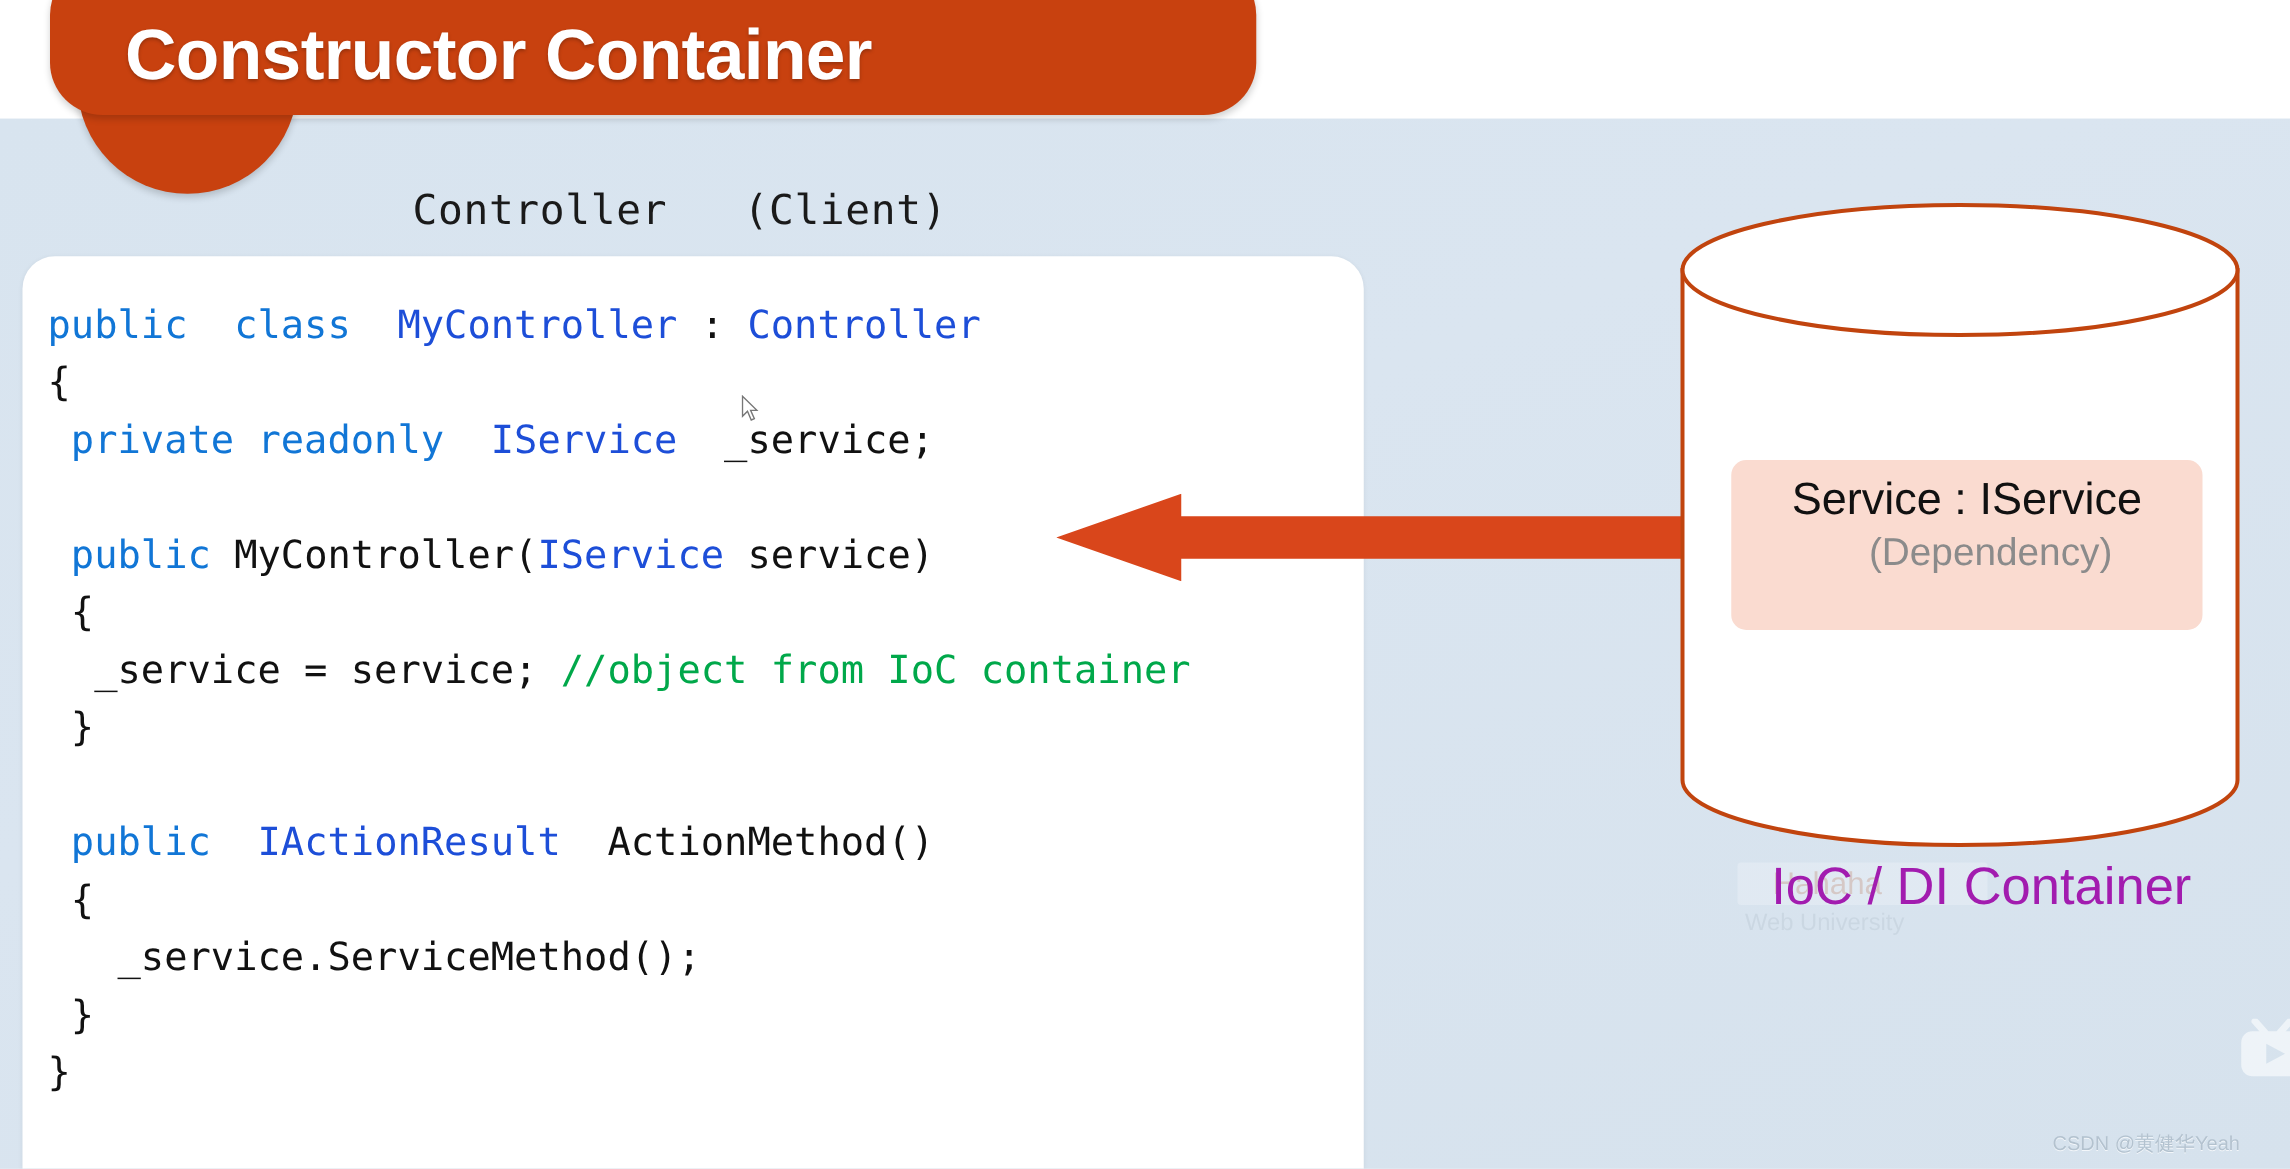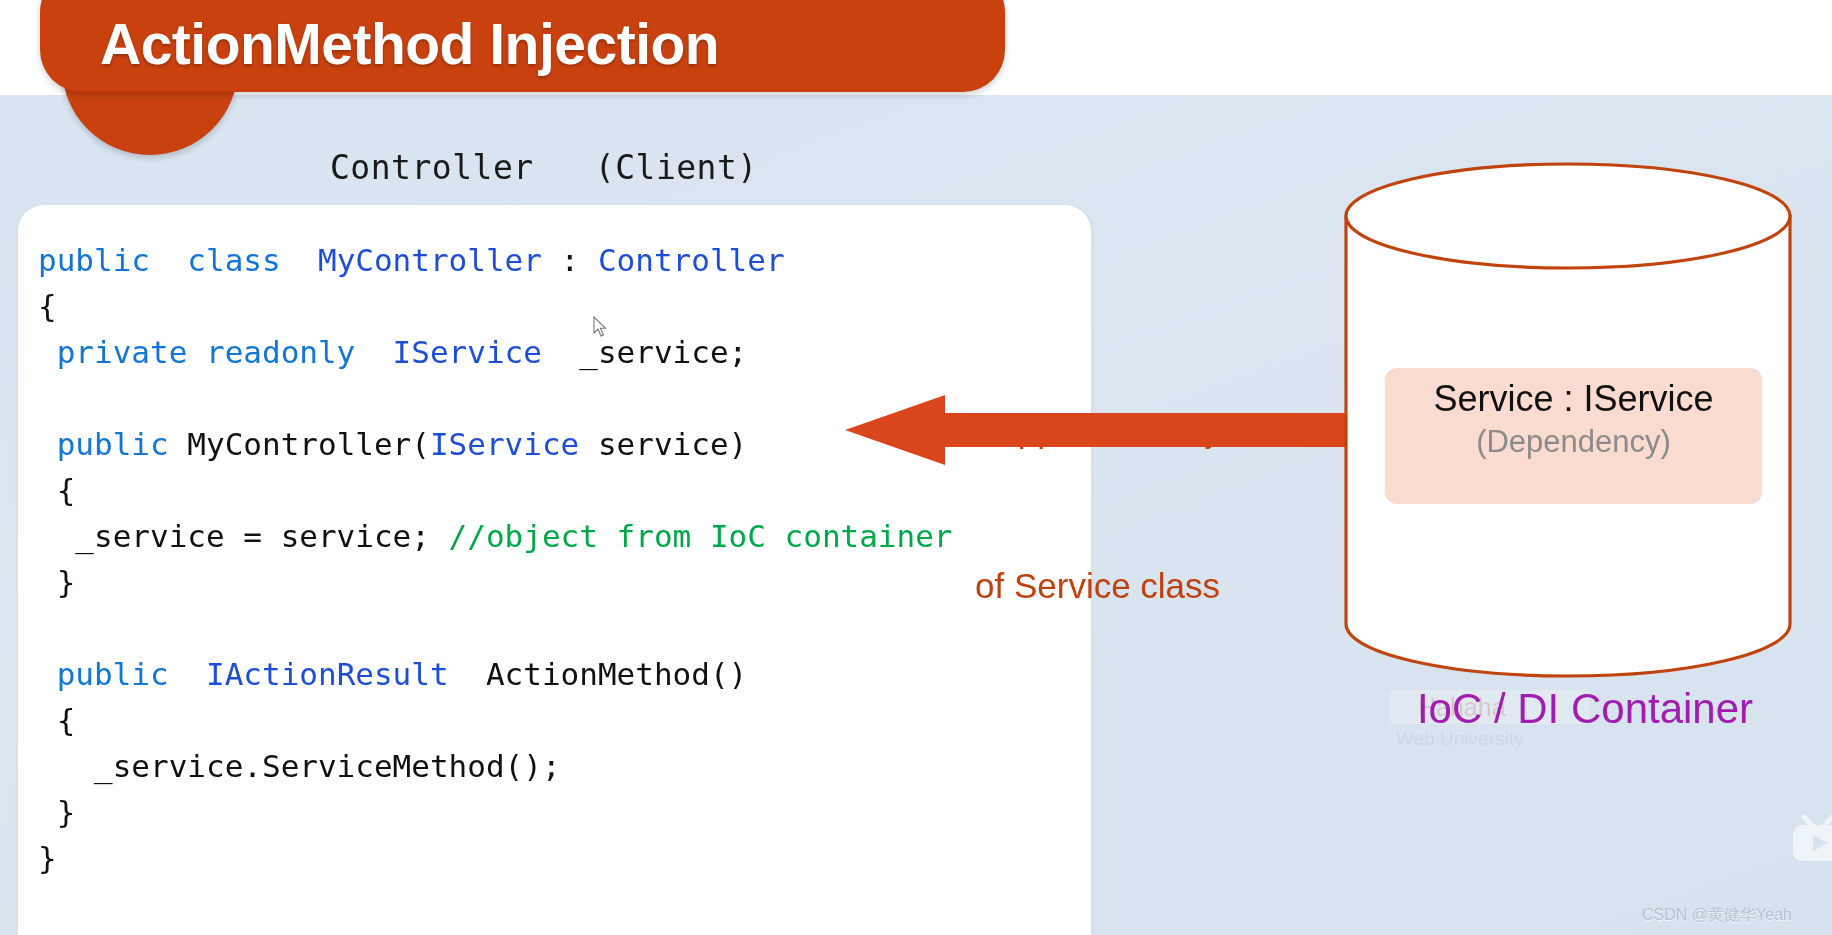--- a/index.html
+++ b/index.html
@@ -131,20 +131,21 @@
   }
   .svc-title{
     position:absolute;left:0;top:10px;width:377px;
     font-size:36px;color:#111111;white-space:nowrap;
     font-family:"Liberation Sans", sans-serif;
   }
   .svc-sub{
     position:absolute;left:0;top:56px;width:377px;
     font-size:31px;color:#8b8b8b;white-space:nowrap;
     font-family:"Liberation Sans", sans-serif;
+    padding-left:19px;
   }
 
   
   .wm-webuni{
     position:absolute;left:1390px;top:690px;
     width:200px;height:70px;
     opacity:.40;
     pointer-events:none;
   }
   .wm-webuni .wm-top{
@@ -176,35 +177,31 @@
 </head>
 <body>
 
 <div id="stage">
 
   <div class="slide-bg"></div>
   <div class="slide-bg-inner"></div>
 
   <div class="title-tab"></div>
   <div class="title-banner"></div>
-  <div class="title-text">ActionMethod Injection</div>
+  <div class="title-text">Constructor Container</div>
 
   <div class="controller-caption">Controller   (Client)</div>
 
   <div class="code-card"></div>
   <div class="code-body" id="code-body"><div class="code-line"><span class="kw">public  class  </span><span class="ty">MyController</span><span class="pl"> : </span><span class="ty">Controller</span></div><div class="code-line"><span class="pl">{</span></div><div class="code-line"><span class="kw"> private readonly  </span><span class="ty">IService</span><span class="pl">  _service;</span></div><div class="code-line"><span class="pl"> </span></div><div class="code-line"><span class="kw"> public</span><span class="pl"> MyController(</span><span class="ty">IService</span><span class="pl"> service)</span></div><div class="code-line"><span class="pl"> {</span></div><div class="code-line"><span class="pl">  _service = service; </span><span class="cm">//object from IoC container</span></div><div class="code-line"><span class="pl"> }</span></div><div class="code-line"><span class="pl"> </span></div><div class="code-line"><span class="kw"> public  </span><span class="ty">IActionResult</span><span class="pl">  ActionMethod()</span></div><div class="code-line"><span class="pl"> {</span></div><div class="code-line"><span class="pl">   _service.ServiceMethod();</span></div><div class="code-line"><span class="pl"> }</span></div><div class="code-line"><span class="pl">}</span></div></div>
 
   <svg class="cursor" viewBox="0 0 14 22">
     <path d="M1 1 L1 17 L5 13 L8 20 L10.5 19 L7.5 12.3 L12.5 12.3 Z" fill="#ffffff" stroke="#777777" stroke-width="1.1"></path>
   </svg>
 
-  <div class="annot">
-    <div>Supplies an object</div>
-    <div>of Service class</div>
-  </div>
 
   <svg class="arrow" viewBox="0 0 540 70">
     <path d="M540 18 L100 18 L100 0 L0 35 L100 70 L100 52 L540 52 Z" fill="#d9461b"></path>
   </svg>
 
   <svg class="cyl" viewBox="0 0 456 520">
     <path d="M6 56 L6 464 A222 52 0 0 0 450 464 L450 56 Z" fill="#ffffff" stroke="#c1440e" stroke-width="3.2"></path>
     <ellipse cx="228" cy="56" rx="222" ry="52" fill="#ffffff" stroke="#c1440e" stroke-width="3.2"></ellipse>
   </svg>
 

